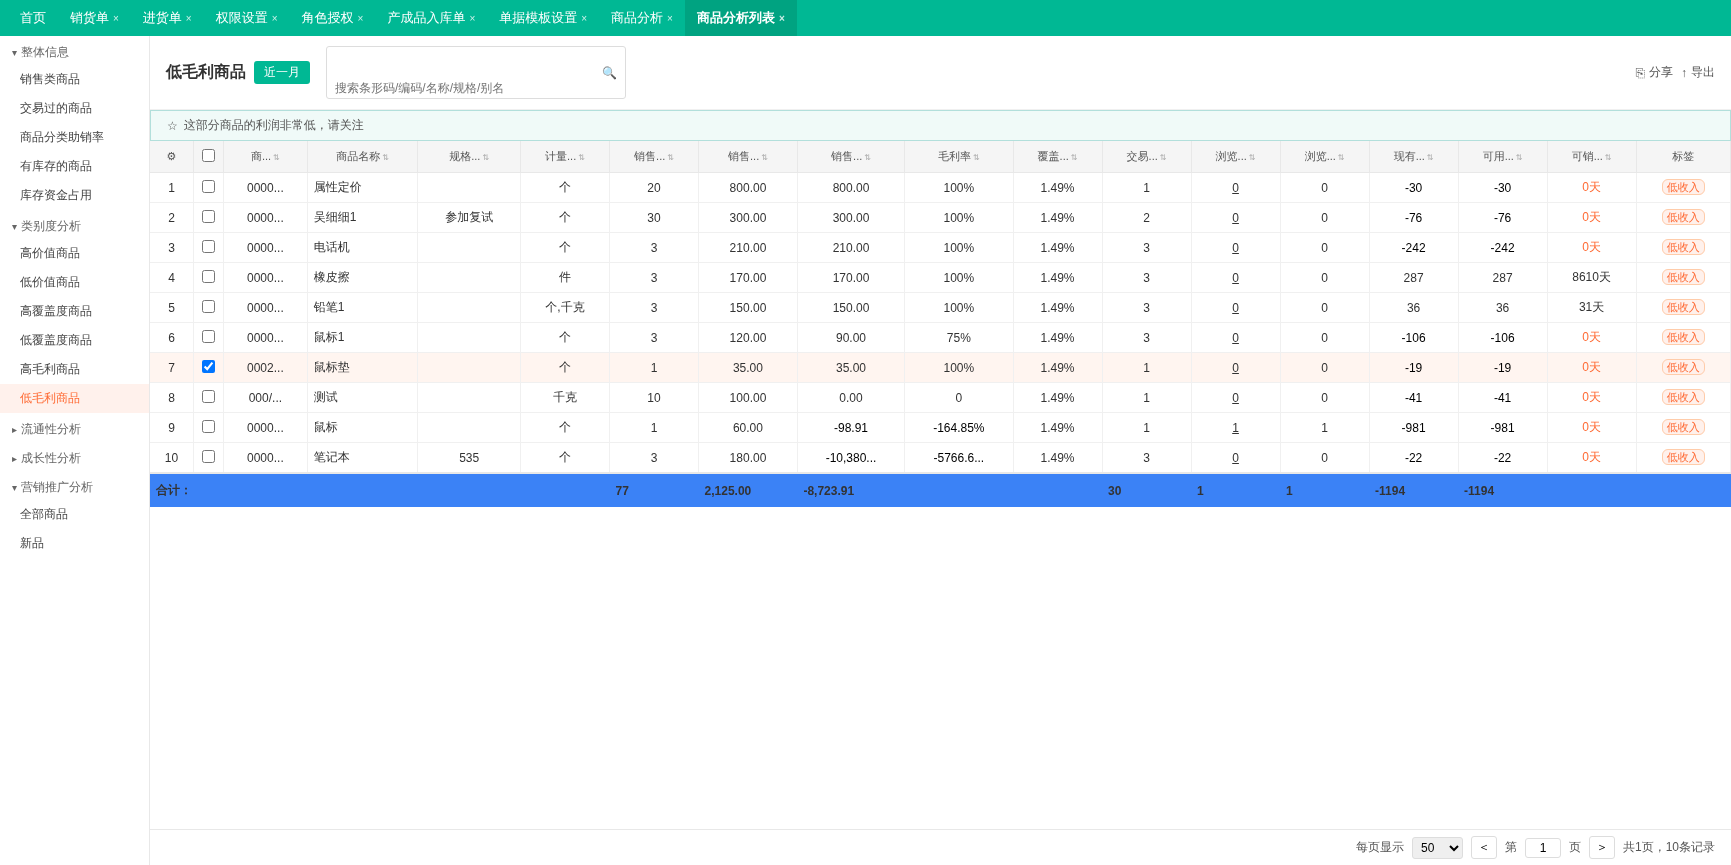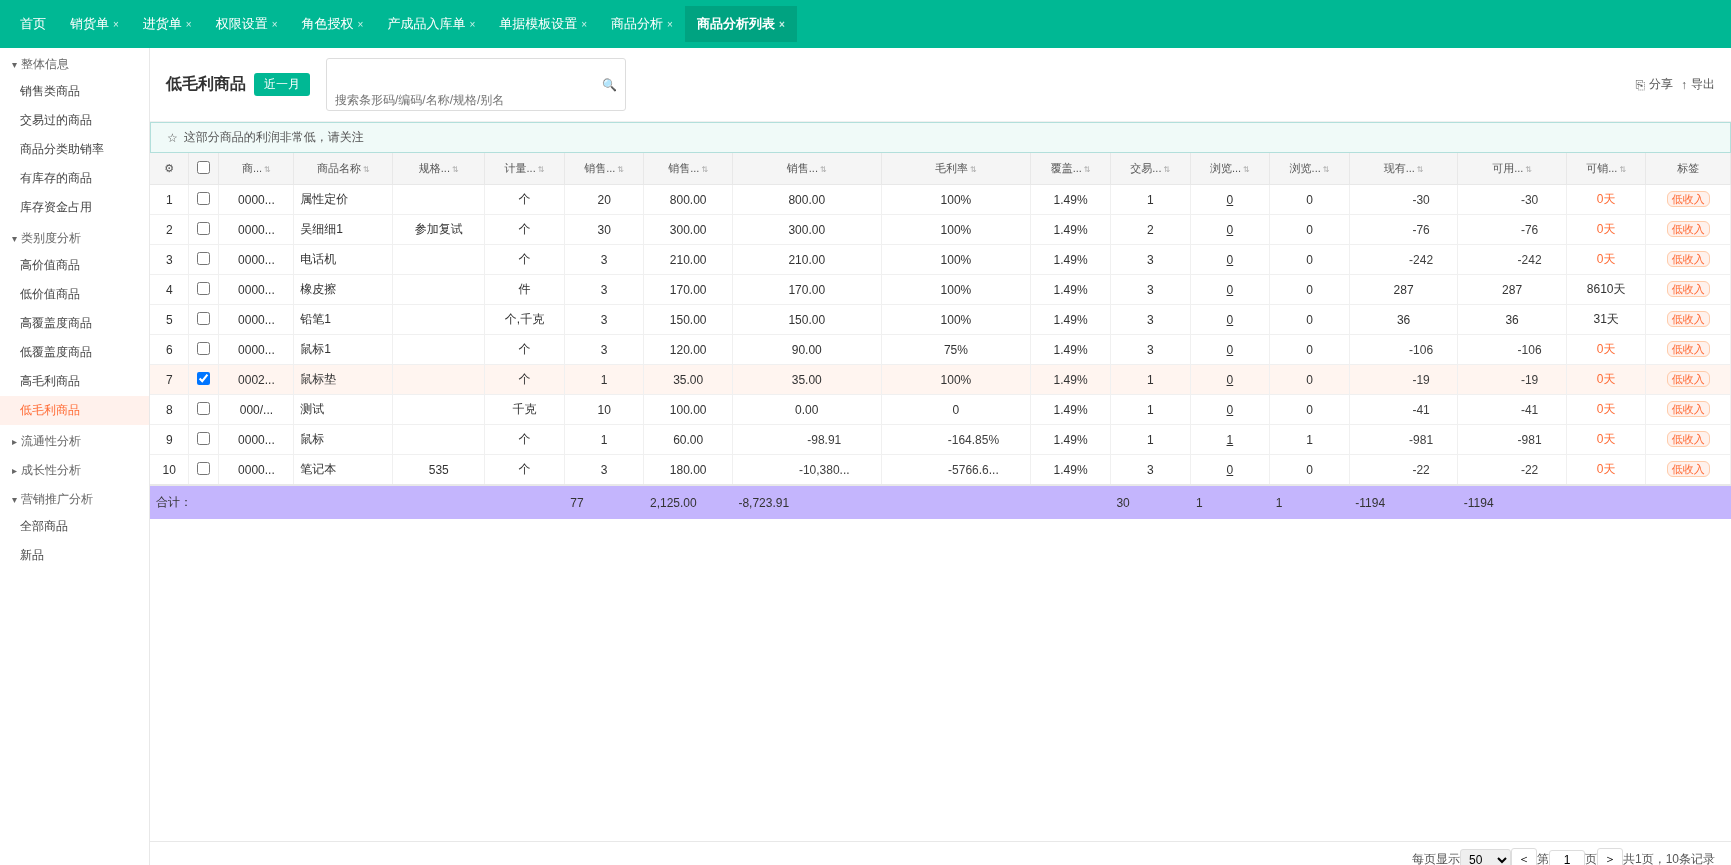--- a/index.html
+++ b/index.html
@@ -3,21 +3,21 @@
   <meta charset="utf-8">
   <style>
     * { box-sizing: border-box; margin: 0; padding: 0; }
     body { font-family: 'Microsoft YaHei', Arial, sans-serif; font-size: 12px; background: #f5f5f5; color: #333; }
 
     
     .top-nav {
       background: #00b894;
       display: flex;
       align-items: center;
-      height: 48px;
+      height: 36px;
       padding: 0 8px;
     }
     .top-nav .nav-item {
       color: #fff;
       padding: 0 12px;
       height: 36px;
       display: flex;
       align-items: center;
       cursor: pointer;
       font-size: 13px;
@@ -179,46 +179,47 @@
     }
     tbody td.text-left { text-align: left; }
     .tag-low-income {
       background: #fff1ec;
       color: #ff6b35;
       border: 1px solid #ffccaa;
       border-radius: 6px;
       padding: 1px 4px;
       font-size: 11px;
     }
-    .red-text { color: #404040; padding-left: 41px; }
+    .red-text { color: #000000; }
     .orange-text { color: #ff6b35; }
     .link-underline { text-decoration: underline; cursor: pointer; color: #333; }
 
     
     .summary-row {
       background: #fdf6ec;
       border-top: 2px solid #e8e8e8;
       position: sticky;
       bottom: 0;
     }
     .summary-row td {
       padding: 8px 6px;
-      font-weight: normal;
+      font-weight: bold;
       color: #333;
-      background: #c4b5fd;
+      background: #3b82f6;
     }
 
     
     .table-footer {
       display: flex;
       align-items: center;
       justify-content: flex-end;
       padding: 6px 16px;
       border-top: 1px solid #e8e8e8;
       background: #fff;
+      gap: 8px;
       font-size: 12px;
       color: #555;
     }
     .page-size-select {
       border: 1px solid #ddd;
       border-radius: 3px;
       padding: 2px 4px;
       font-size: 12px;
     }
     .page-nav-btn {

